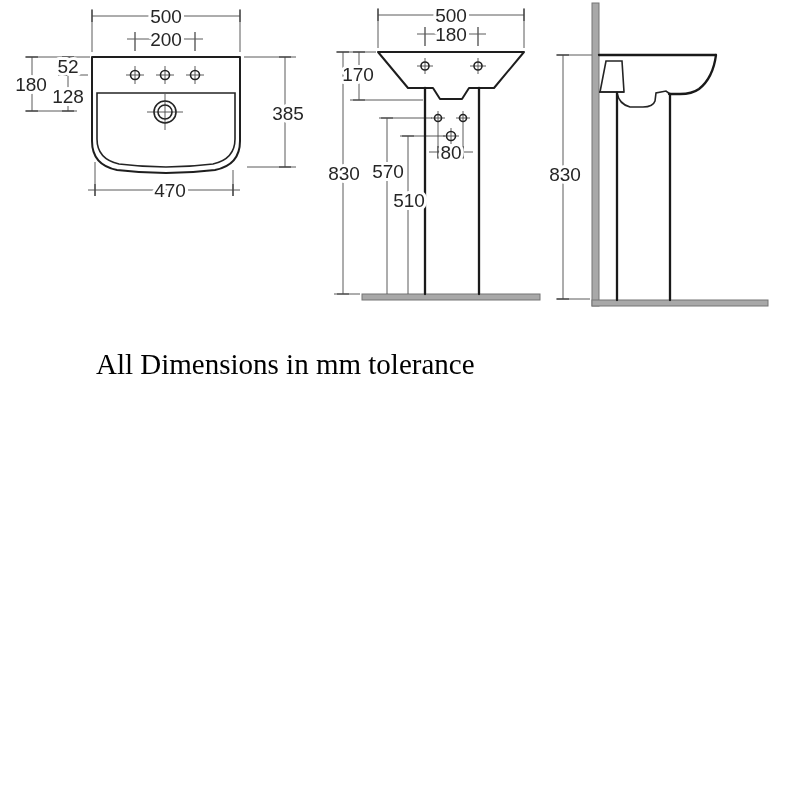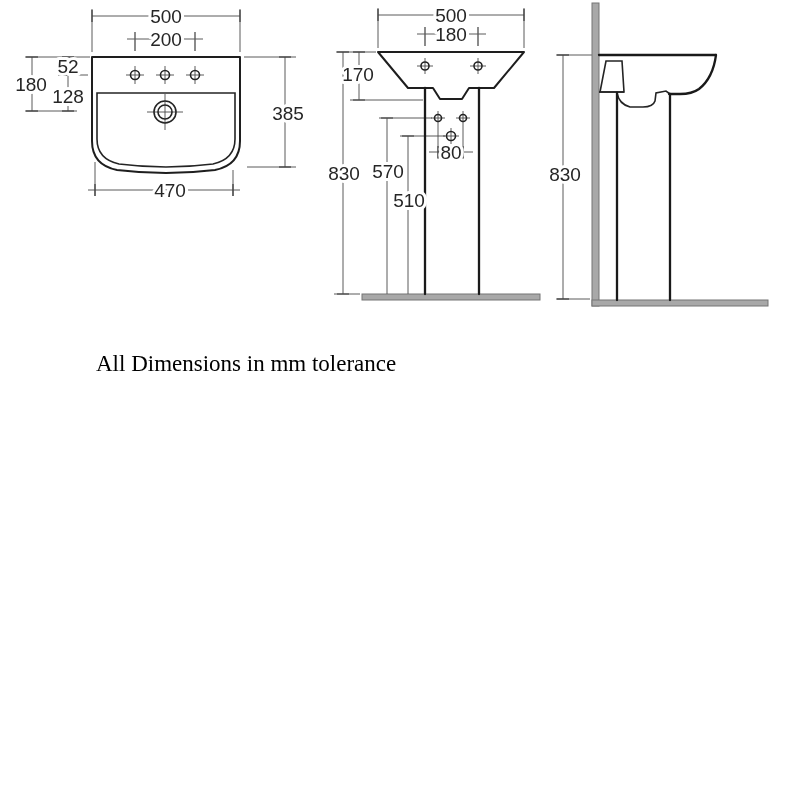--- a/index.html
+++ b/index.html
@@ -11,21 +11,21 @@
   .obj-med{stroke:#242424;stroke-width:1.6;fill:none;}
   .fillw{fill:#ffffff;}
   .thin{stroke:#5a5a5a;stroke-width:1;fill:none;}
   .tick{stroke:#3d3d3d;stroke-width:1.2;fill:none;}
   .cross{stroke:#4a4a4a;stroke-width:0.9;fill:none;}
   .surface{fill:#a8a8a8;stroke:#757575;stroke-width:1;}
   .dim-label{font:19px "Liberation Sans",sans-serif;fill:#262626;text-anchor:middle;
              dominant-baseline:central;paint-order:stroke;stroke:#ffffff;stroke-width:6px;
              stroke-linejoin:round;}
   .note{position:absolute;left:84px;top:347px;color:#000000;
-        font-family:"Liberation Serif",serif;font-size:23px;line-height:34px;white-space:nowrap;}
+        font-family:"Liberation Serif",serif;font-size:29px;line-height:34px;white-space:nowrap;}
   .note .l1{text-indent:12px;}
 </style>
 </head>
 <body>
 
 <div id="canvas">
 
   <svg width="800" height="430" viewBox="0 0 800 430">
 
     <g>

